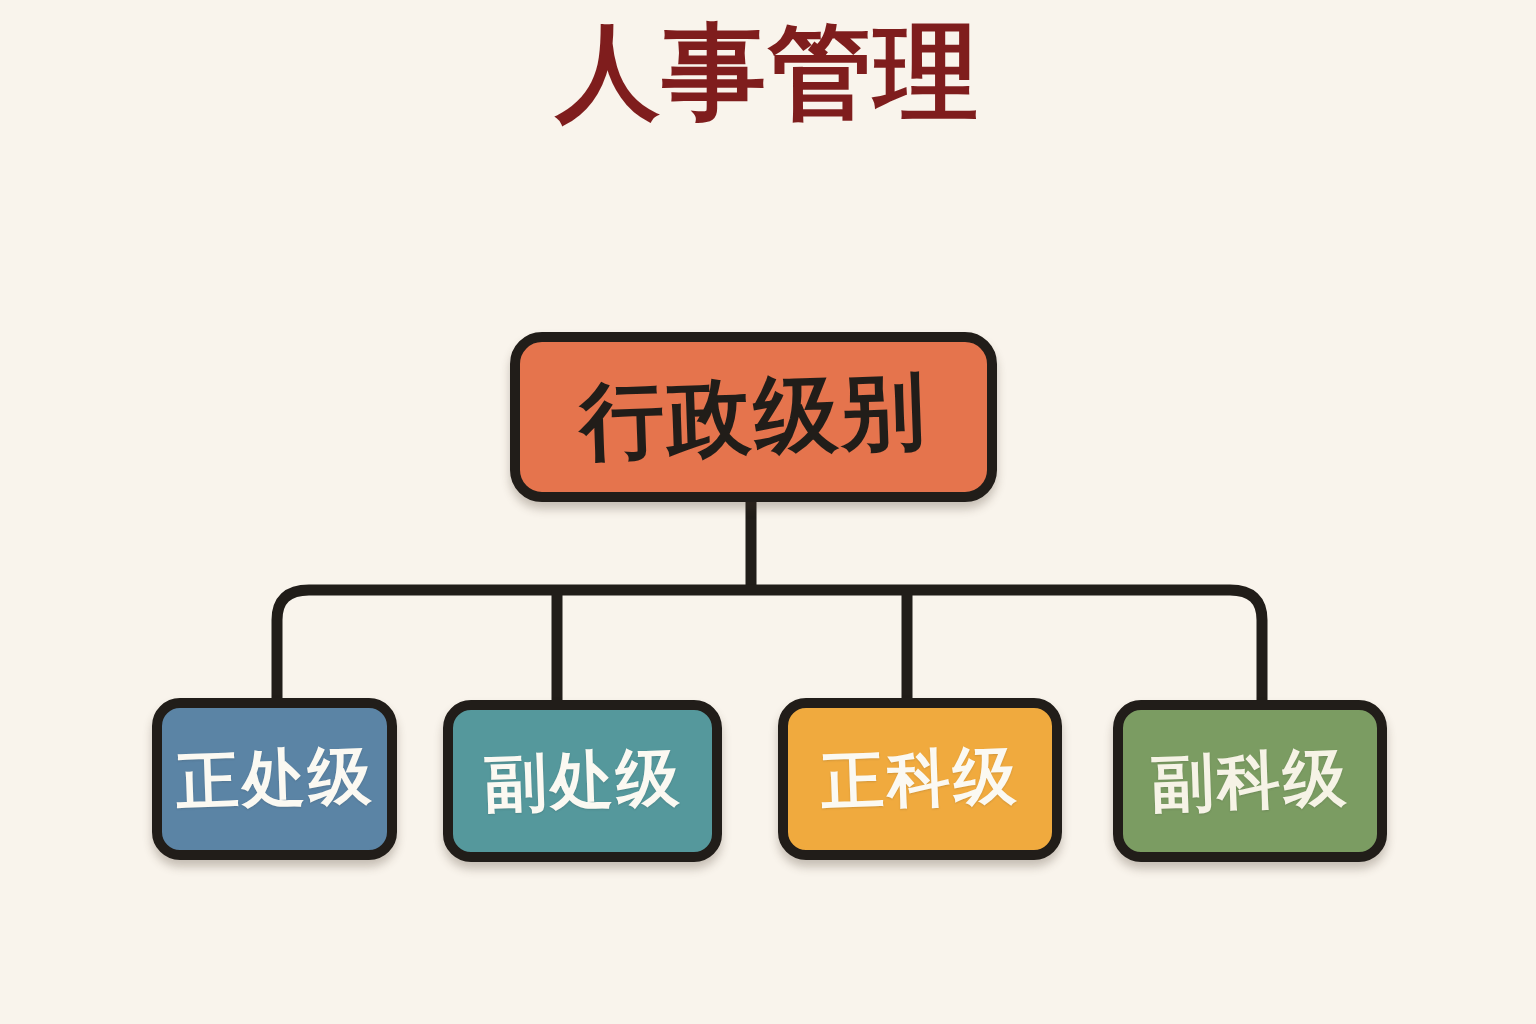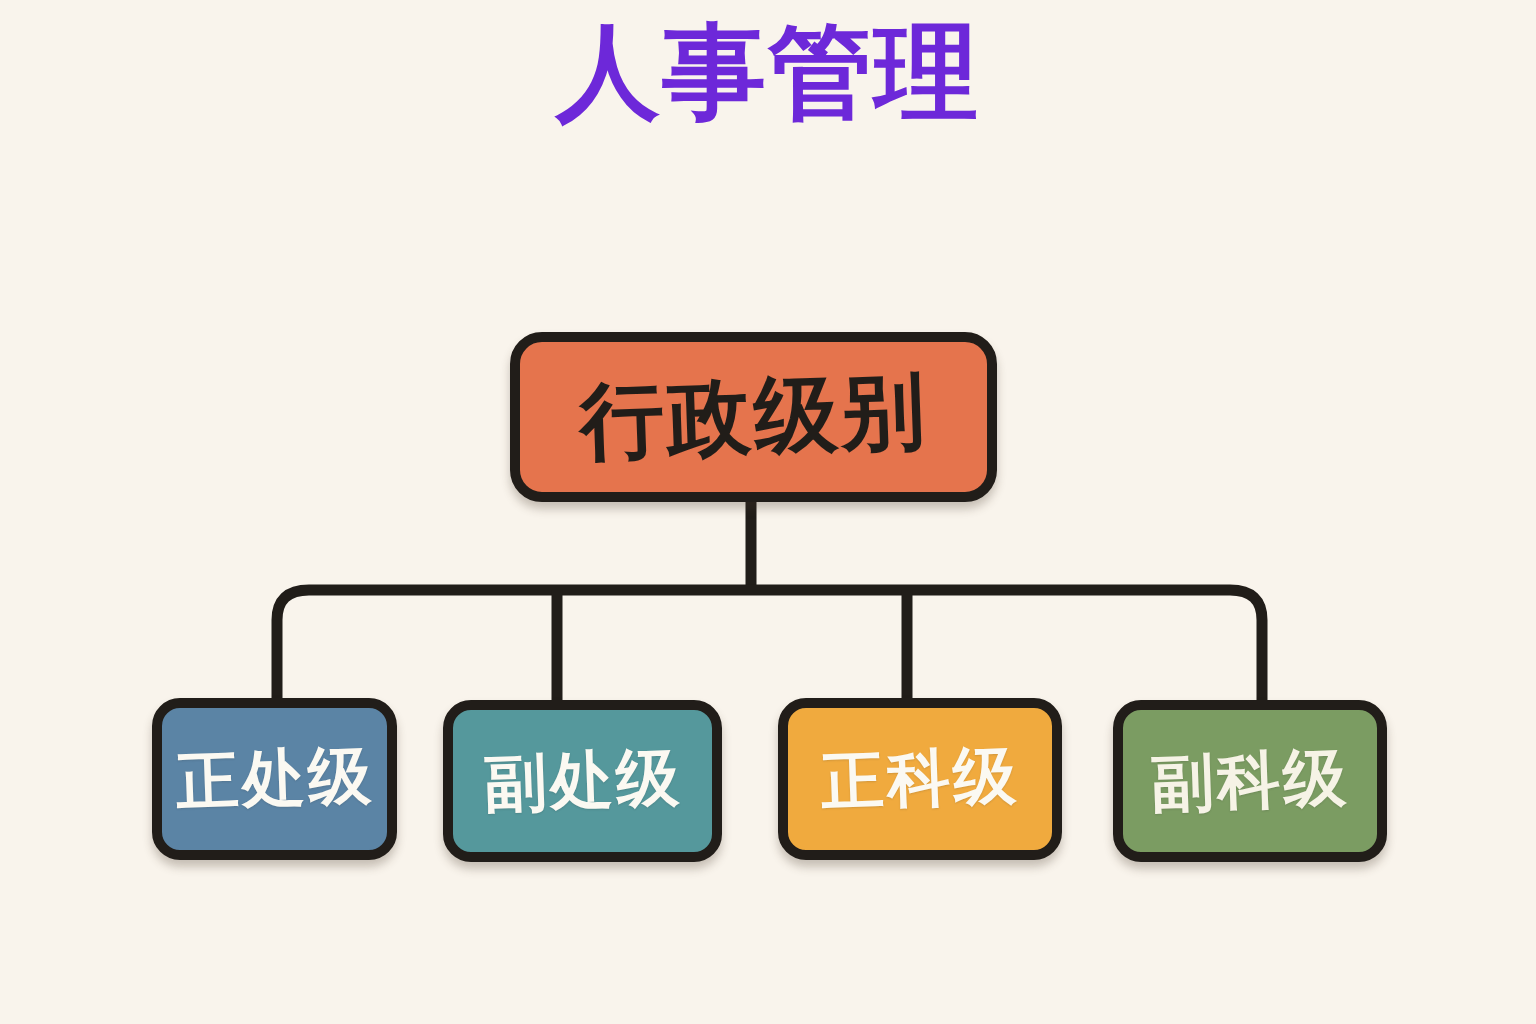--- a/index.html
+++ b/index.html
@@ -70,21 +70,21 @@
   .child-0 { left: 152px;  top: 698px; width: 245px; }
   .child-1 { left: 443px;  top: 700px; width: 279px; }
   .child-2 { left: 778px;  top: 698px; width: 284px; }
   .child-3 { left: 1113px; top: 700px; width: 274px; }
 </style>
 </head>
 <body>
 
 <div class="canvas" style="background-color: rgb(249, 244, 236);">
 
-  <div class="title" style="color: #6d28d9;">
+  <div class="title" style="color: #7f1d1d;">
     <div class="line1">人事管理</div>
   </div>
 
   <svg class="connectors" viewBox="0 0 1536 1024">
     <path d="M751 498 L751 590" fill="none" stroke-width="11" stroke="#211D19"></path>
     <path d="M277 702 L277 620 Q277 590 309 590 L1230 590 Q1262 590 1262 620 L1262 704" fill="none" stroke-width="11" stroke="#211D19"></path>
     <path d="M557 590 L557 706" fill="none" stroke-width="11" stroke="#211D19"></path>
     <path d="M907 590 L907 704" fill="none" stroke-width="11" stroke="#211D19"></path>
   </svg>
 

